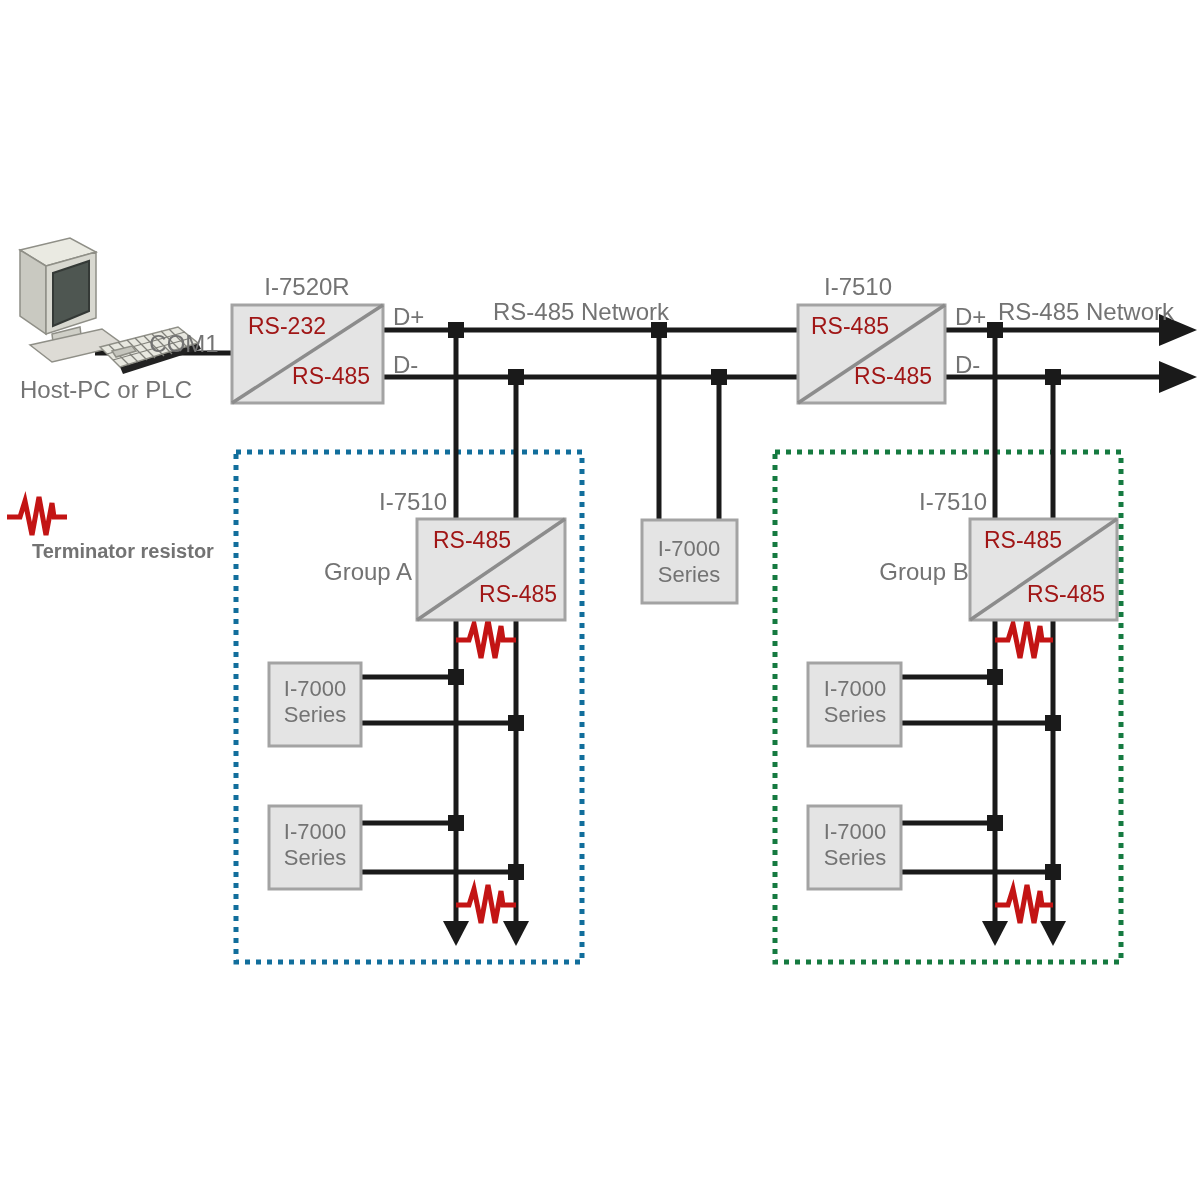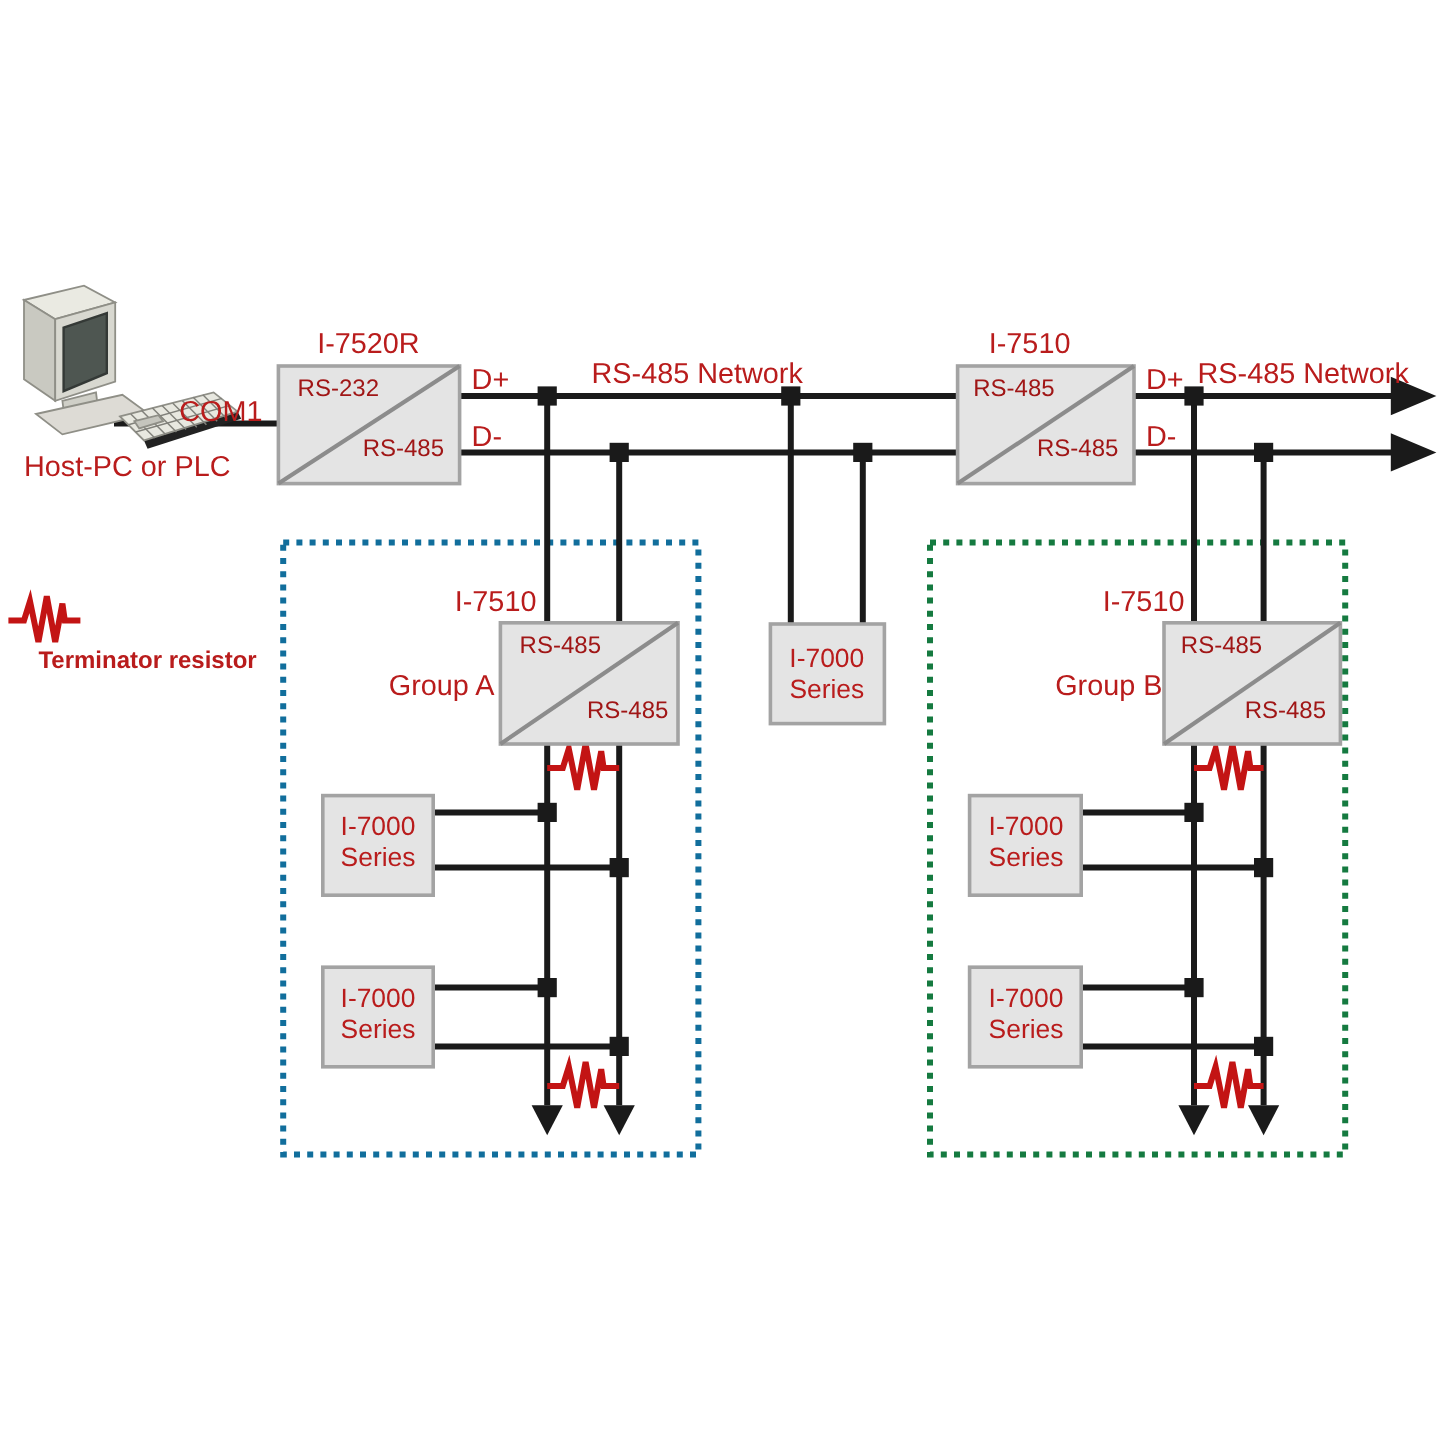--- a/index.html
+++ b/index.html
@@ -1,25 +1,25 @@
 <!DOCTYPE html>
 <html><head>
 <meta charset="utf-8">
 <style>
   html,body { margin:0; padding:0; background:#ffffff; }
   .stage {
     position:relative; width:1200px; height:1200px; background:#ffffff;
     overflow:hidden; font-family:"Liberation Sans", sans-serif;
   }
   .stage svg { position:absolute; left:0; top:0; }
-  .t { position:absolute; color:#b91c1c; white-space:nowrap; line-height:1.08; }
+  .t { position:absolute; color:#737373; white-space:nowrap; line-height:1.08; }
   .cx { transform:translateX(-50%); }
   .s24 { font-size:24px; }
   .s22 { font-size:22px; line-height:26px; }
-  .red { font-size:20px; color:#a01616; }
+  .red { font-size:23px; color:#a01616; }
   .dev { text-align:right; }
   .dev span { display:block; }
   .legend-label { font-size:20px; font-weight:bold;margin-left:28px; }
 </style>
 </head>
 <body>
 
 <div class="stage">
 
   <svg width="1200" height="1200" viewBox="0 0 1200 1200">

